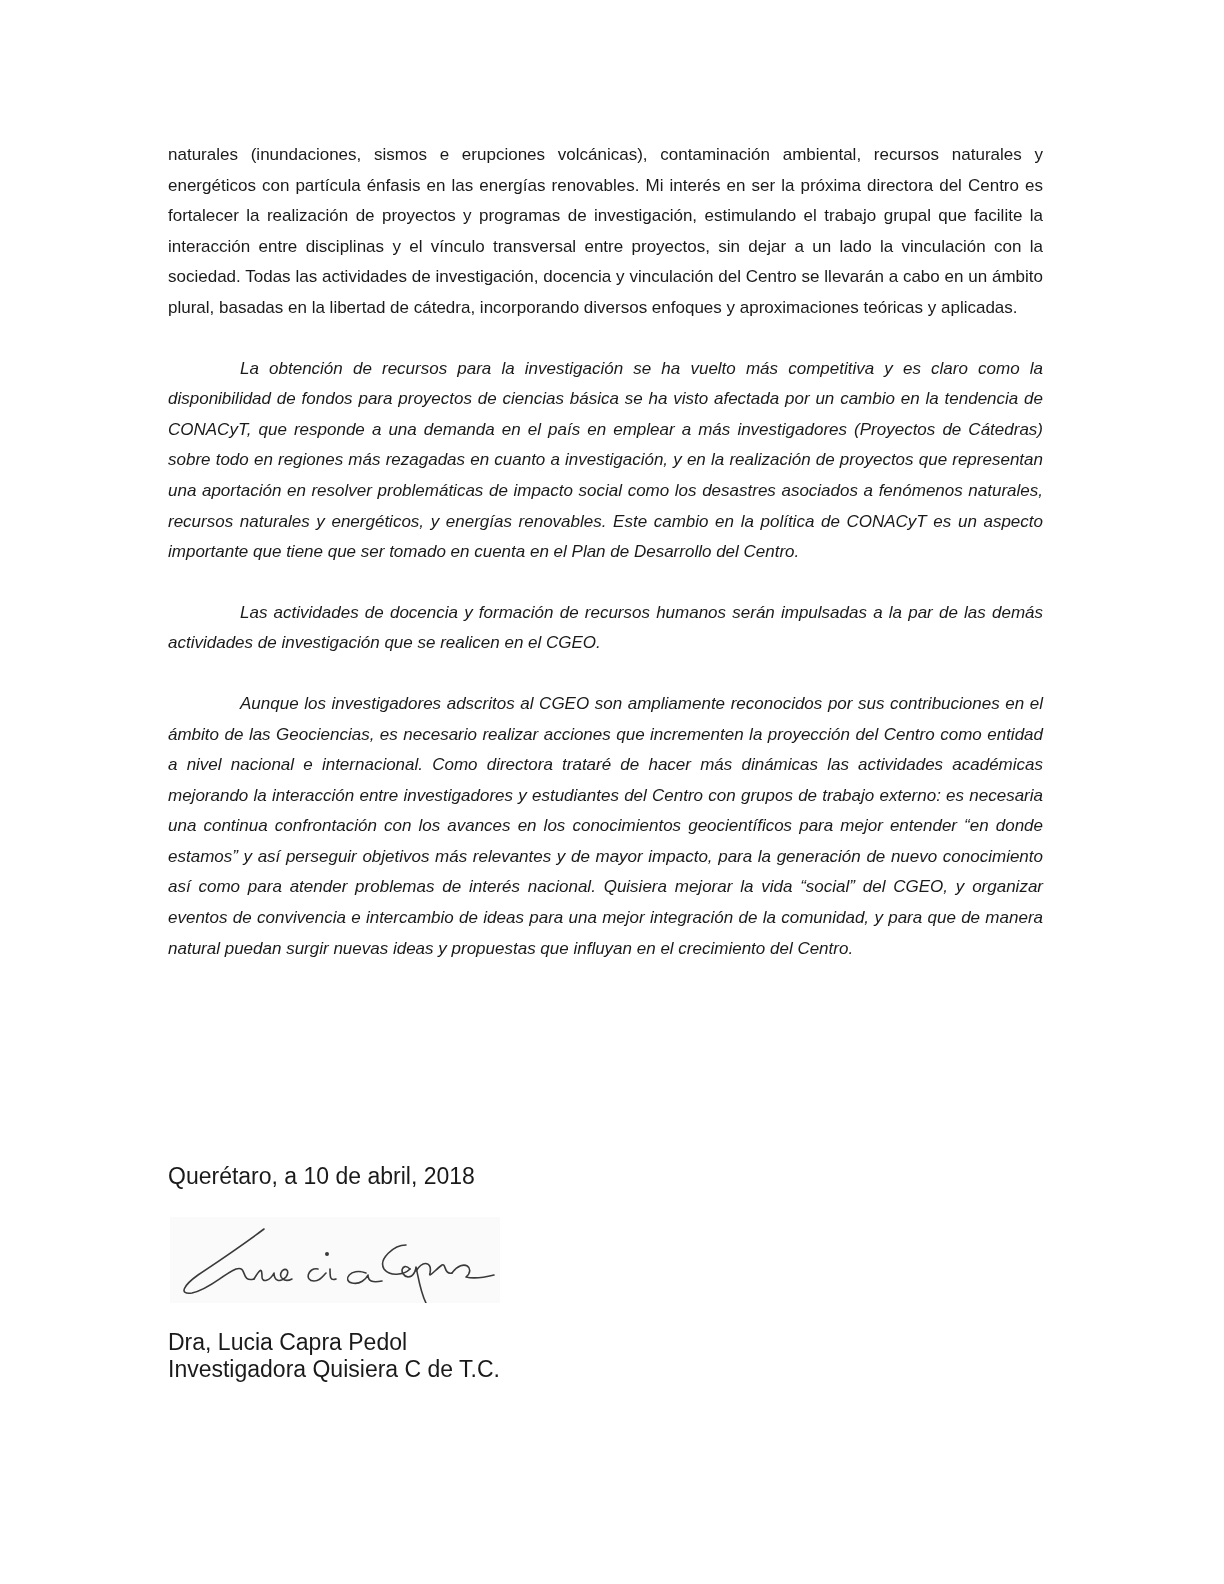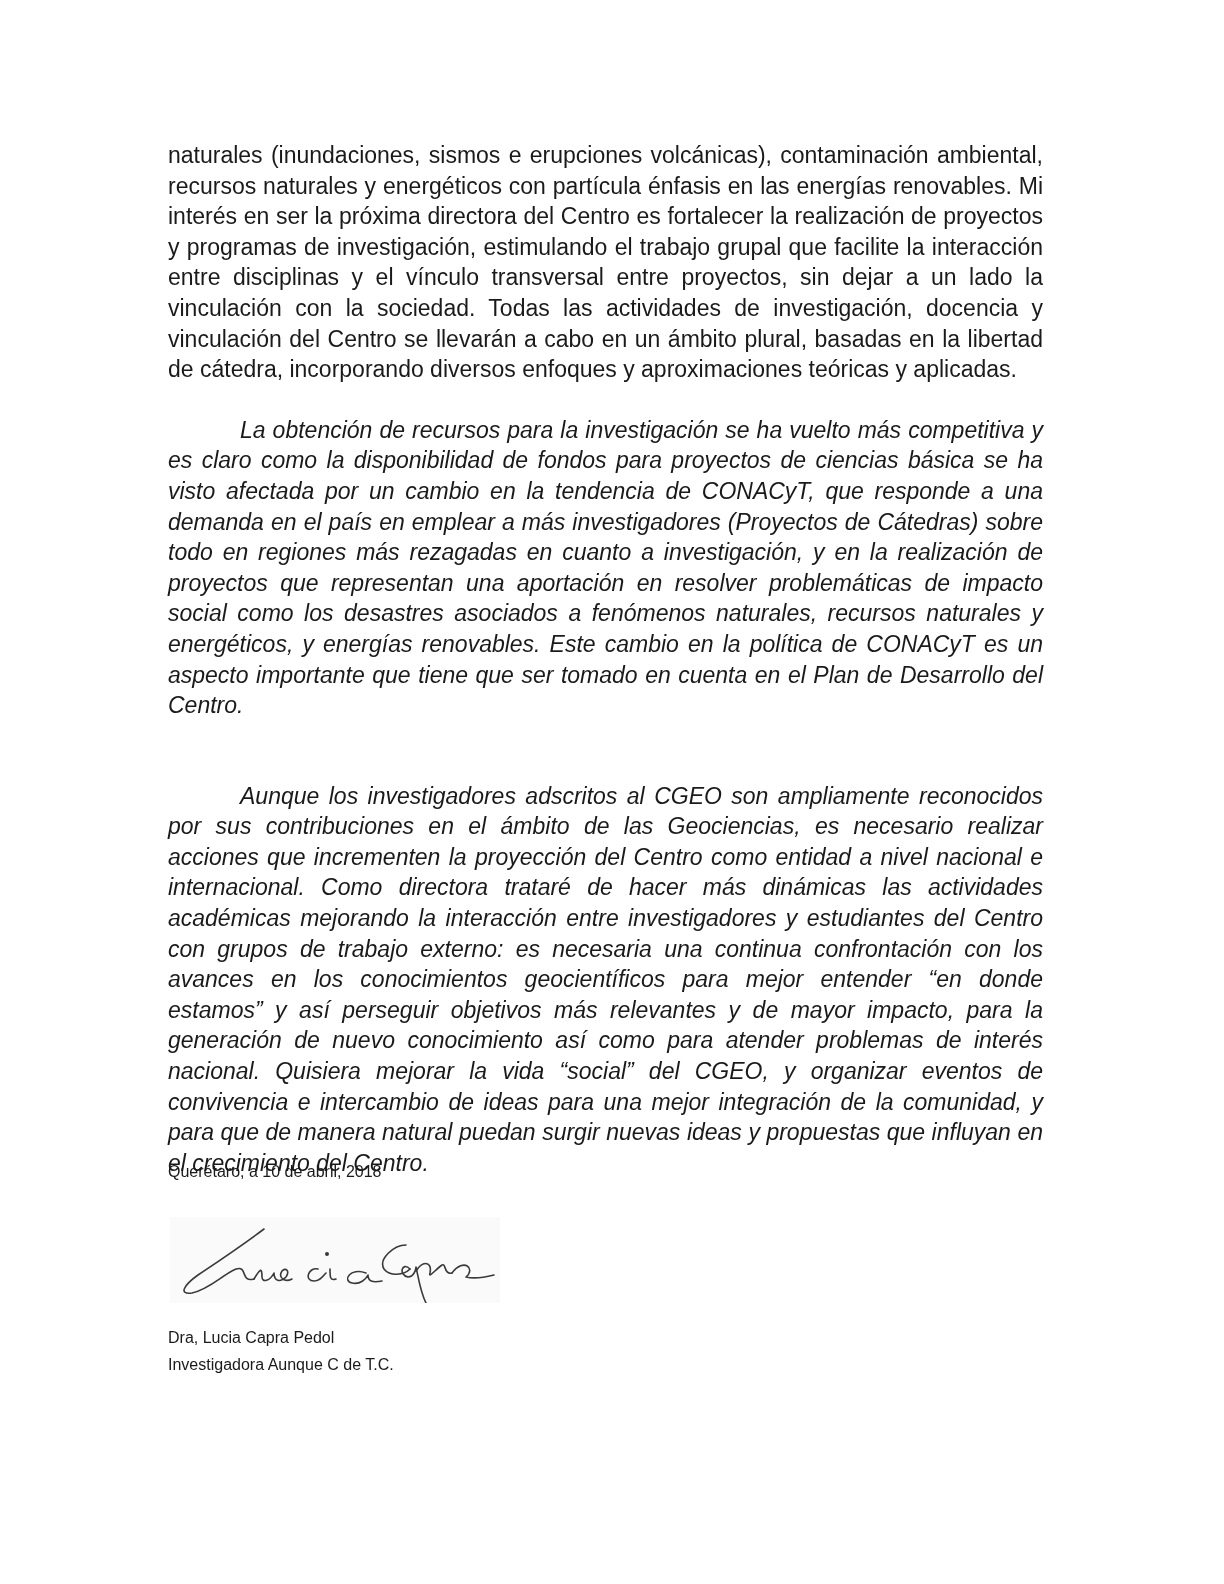--- a/index.html
+++ b/index.html
@@ -1,39 +1,40 @@
 <!DOCTYPE html>
 <html><head>
 <meta charset="utf-8">
 <style>
   html, body { margin: 0; padding: 0; background: #ffffff; }
   body { width: 1224px; height: 1584px; position: relative; overflow: hidden; }
   .page {
     position: absolute; left: 168px; top: 140px; width: 875px;
     font-family: "Liberation Sans", sans-serif;
-    font-size: 23px; line-height: 30.6px; color: #1a1a1a;
+    font-size: 17px; line-height: 30.6px; color: #1a1a1a;
   }
   .para { margin: 0; text-align: justify; text-align-last: left; }
   .para.indent { text-indent: 72px; font-style: italic; }
   .gap { height: 30px; }
-  .closing { position: absolute; left: 168px; font-family: "Liberation Sans", sans-serif; font-size: 16px; color: #1a1a1a; }
+  .closing { position: absolute; left: 168px; font-family: "Liberation Sans", sans-serif; font-size: 23px; color: #1a1a1a; }
   .date { top: 1163px; }
   .sig-box { position: absolute; left: 170px; top: 1217px; width: 330px; height: 86px; background: #fafafa; }
   .sig-box svg { width: 100%; height: 100%; }
   .name { top: 1329px; font-weight: normal; }
   .role { top: 1356px; }
 </style>
 </head>
 <body>
 
 <div class="page">
   <p class="para">naturales (inundaciones, sismos e erupciones volcánicas), contaminación ambiental, recursos naturales y energéticos con partícula énfasis en las energías renovables. Mi interés en ser la próxima directora del Centro es fortalecer la realización de proyectos y programas de investigación, estimulando el trabajo grupal que facilite la interacción entre disciplinas y el vínculo transversal entre proyectos, sin dejar a un lado la vinculación con la sociedad. Todas las actividades de investigación, docencia y vinculación del Centro se llevarán a cabo en un ámbito plural, basadas en la libertad de cátedra, incorporando diversos enfoques y aproximaciones teóricas y aplicadas.</p>
   <div class="gap"></div>
   <p class="para indent">La obtención de recursos para la investigación se ha vuelto más competitiva y es claro como la disponibilidad de fondos para proyectos de ciencias básica se ha visto afectada por un cambio en la tendencia de CONACyT, que responde a una demanda en el país en emplear a más investigadores (Proyectos de Cátedras) sobre todo en regiones más rezagadas en cuanto a investigación, y en la realización de proyectos que representan una aportación en resolver problemáticas de impacto social como los desastres asociados a fenómenos naturales, recursos naturales y energéticos, y energías renovables. Este cambio en la política de CONACyT es un aspecto importante que tiene que ser tomado en cuenta en el Plan de Desarrollo del Centro.</p>
   <div class="gap"></div>
+  <p class="para indent">Las actividades de docencia y formación de recursos humanos serán impulsadas a la par de las demás actividades de investigación que se realicen en el CGEO.</p>
   <div class="gap"></div>
   <p class="para indent">Aunque los investigadores adscritos al CGEO son ampliamente reconocidos por sus contribuciones en el ámbito de las Geociencias, es necesario realizar acciones que incrementen la proyección del Centro como entidad a nivel nacional e internacional. Como directora trataré de hacer más dinámicas las actividades académicas mejorando la interacción entre investigadores y estudiantes del Centro con grupos de trabajo externo: es necesaria una continua confrontación con los avances en los conocimientos geocientíficos para mejor entender “en donde estamos” y así perseguir objetivos más relevantes y de mayor impacto, para la generación de nuevo conocimiento así como para atender problemas de interés nacional. Quisiera mejorar la vida “social” del CGEO, y organizar eventos de convivencia e intercambio de ideas para una mejor integración de la comunidad, y para que de manera natural puedan surgir nuevas ideas y propuestas que influyan en el crecimiento del Centro.</p>
 </div>
 
 <div class="closing date">Querétaro, a 10 de abril, 2018</div>
 
 <div class="sig-box" title="Lucia Capra">
   <svg viewBox="0 0 330 86">
     <g fill="none" stroke="#3a3a3a" stroke-width="1.6" stroke-linecap="round" stroke-linejoin="round">
 
@@ -48,13 +49,13 @@
 
       <path d="M236 28 C224 28 208 42 214 52 C220 60 234 58 240 52"></path>
       <path d="M240 52 C232 44 228 58 238 60 C244 60 246 52 246 50 C248 58 250 74 256 86"></path>
       <path d="M246 54 C254 42 262 46 260 56 C258 62 266 52 272 48 C276 46 274 58 282 56"></path>
       <path d="M282 56 C294 40 306 52 296 60 C304 62 316 60 324 58"></path>
     </g>
   </svg>
 </div>
 
 <div class="closing name">Dra, Lucia Capra Pedol</div>
-<div class="closing role">Investigadora Aunque C de T.C.</div>
+<div class="closing role">Investigadora Quisiera C de T.C.</div>
 
 </body></html>

